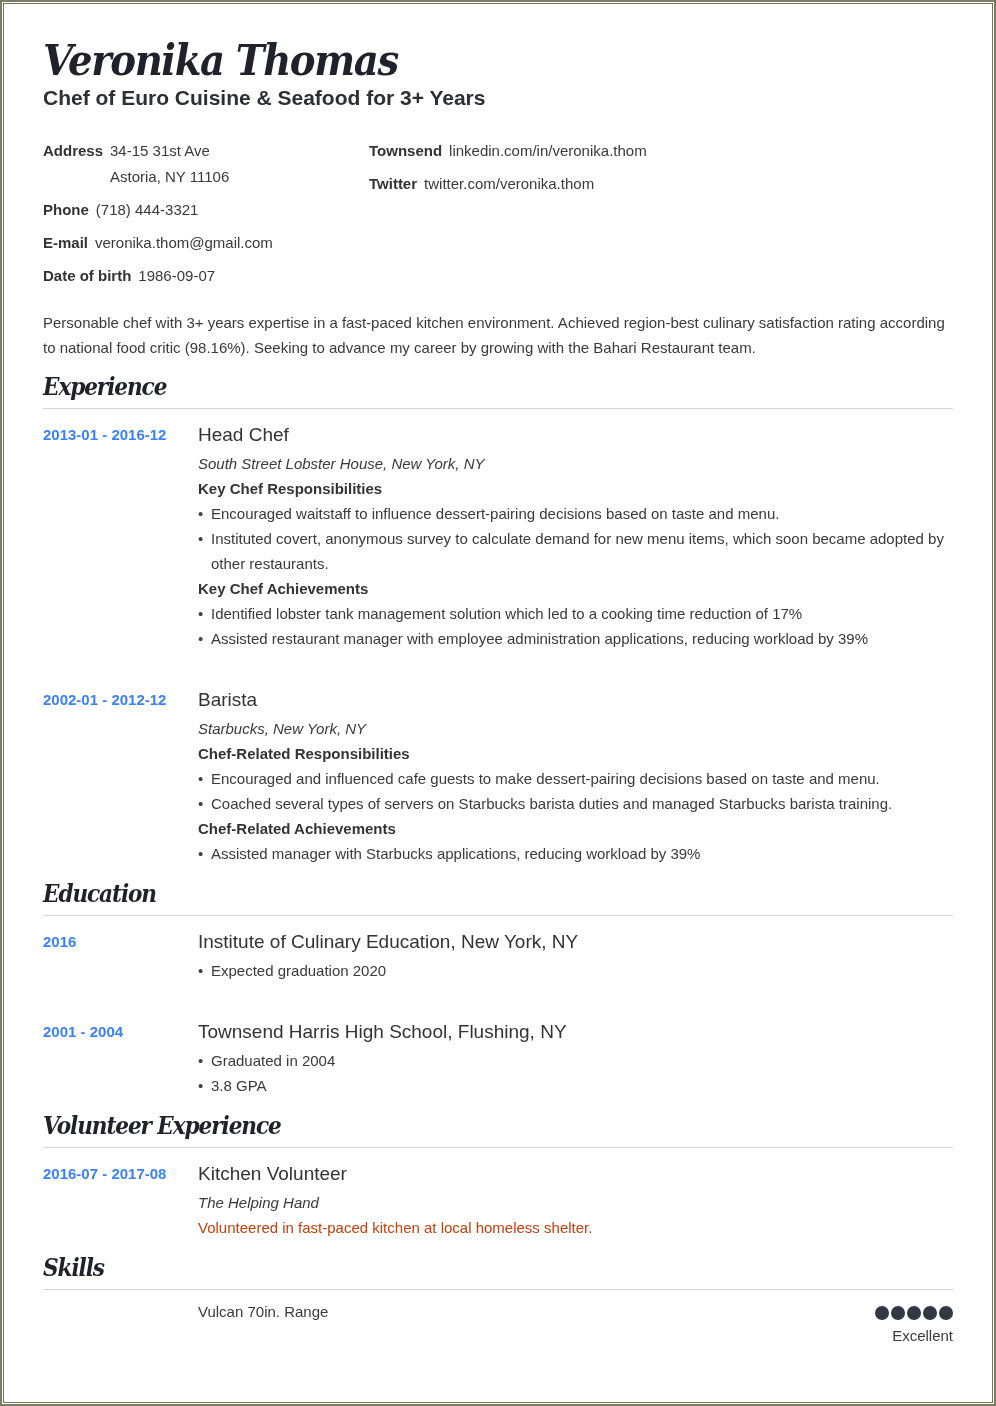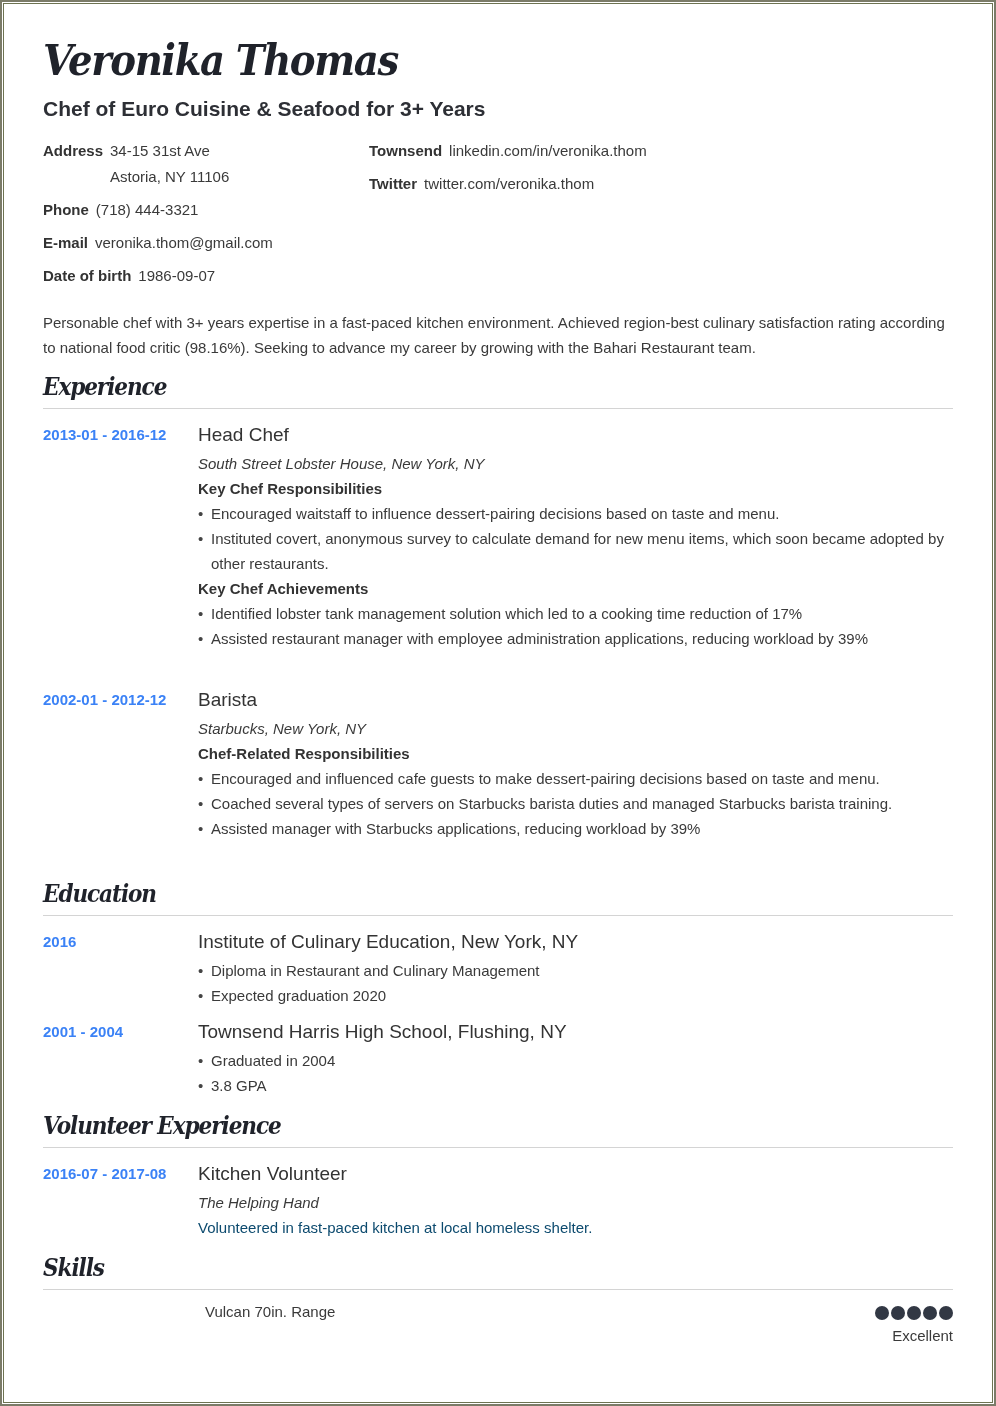--- a/index.html
+++ b/index.html
@@ -23,21 +23,21 @@
     }
     .name {
       position: absolute; top: 36px; left: 0;
       font-family: "DejaVu Serif", serif;
       font-style: italic; font-weight: bold;
       font-size: 42px; letter-spacing: -1.5px;
       color: #1f222a;
       transform: scaleX(0.92); transform-origin: left;
     }
     .headline {
-      position: absolute; top: 97px; left: 0;
+      position: absolute; top: 86px; left: 0;
       font-size: 21px; font-weight: bold; color: #2d2f35;
     }
     .contact { position: absolute; top: 142px; left: 0; width: 910px; font-size: 15px; }
     .c-row { position: absolute; white-space: nowrap; }
     .c-label { font-weight: bold; color: #333; margin-right: 7px; }
     .c-val { color: #3a3a3a; }
     .summary {
       position: absolute; top: 310px; left: 0; width: 910px;
       font-size: 15px; line-height: 25px; color: #3a3a3a;
     }
@@ -53,31 +53,31 @@
     .entry { position: absolute; left: 0; width: 910px; }
     .date {
       position: absolute; left: 0; top: 4px;
       font-size: 15px; font-weight: bold; color: #3b82f6;
       white-space: nowrap;
     }
     .body { position: absolute; left: 155px; width: 755px; }
     .title { font-size: 19px; font-weight: normal; color: #333; height: 29px; line-height: 25px; }
     .org { font-size: 15px; font-style: italic; color: #3a3a3a; line-height: 25px; }
     .subhead { font-size: 15px; font-weight: bold; color: #333; line-height: 25px; }
-    .plain { font-size: 15px; color: #0c4a6e; line-height: 25px; }
+    .plain { font-size: 15px; color: #c2410c; line-height: 25px; }
     ul.bullets { list-style: none; }
     ul.bullets li {
       position: relative; padding-left: 13px;
       font-size: 15px; line-height: 25px; color: #3a3a3a;
     }
     ul.bullets li::before {
       content: "\2022"; position: absolute; left: 0; top: 0; color: #444;
     }
     .skill-row { position: absolute; left: 0; width: 910px; top: 1303px; height: 50px; }
-    .skill-name { position: absolute; left: 155px; top: 0; font-size: 15px; color: #3a3a3a; margin-left: 7px; }
+    .skill-name { position: absolute; left: 155px; top: 0; font-size: 15px; color: #3a3a3a; }
     .dots { position: absolute; right: 0; top: 3px; display: flex; gap: 2px; }
     .dot { width: 14px; height: 14px; border-radius: 50%; background: #323844; }
     .skill-level { position: absolute; right: 0; top: 24px; font-size: 15px; color: #3a3a3a; }
   </style>
 </head>
 <body>
 
 <div class="frame-outer"></div>
 <div class="frame-inner"></div>
 
@@ -136,35 +136,35 @@
   <div class="entry" style="top:687px;">
     <div class="date">2002-01 - 2012-12</div>
     <div class="body">
       <div class="title">Barista</div>
       <div class="org">Starbucks, New York, NY</div>
       <div class="subhead">Chef-Related Responsibilities</div>
       <ul class="bullets">
         <li>Encouraged and influenced cafe guests to make dessert-pairing decisions based on taste and menu.</li>
         <li>Coached several types of servers on Starbucks barista duties and managed Starbucks barista training.</li>
       </ul>
+      <div class="subhead">Chef-Related Achievements</div>
       <ul class="bullets">
         <li>Assisted manager with Starbucks applications, reducing workload by 39%</li>
       </ul>
     </div>
   </div>
 
   <div class="section-title" style="top:879px;">Education</div>
   <div class="section-rule" style="top:915px;"></div>
 
   <div class="entry" style="top:929px;">
     <div class="date">2016</div>
     <div class="body">
       <div class="title">Institute of Culinary Education, New York, NY</div>
       <ul class="bullets">
-        <li>Diploma in Restaurant and Culinary Management</li>
         <li>Expected graduation 2020</li>
       </ul>
     </div>
   </div>
 
   <div class="entry" style="top:1019px;">
     <div class="date">2001 - 2004</div>
     <div class="body">
       <div class="title">Townsend Harris High School, Flushing, NY</div>
       <ul class="bullets">

